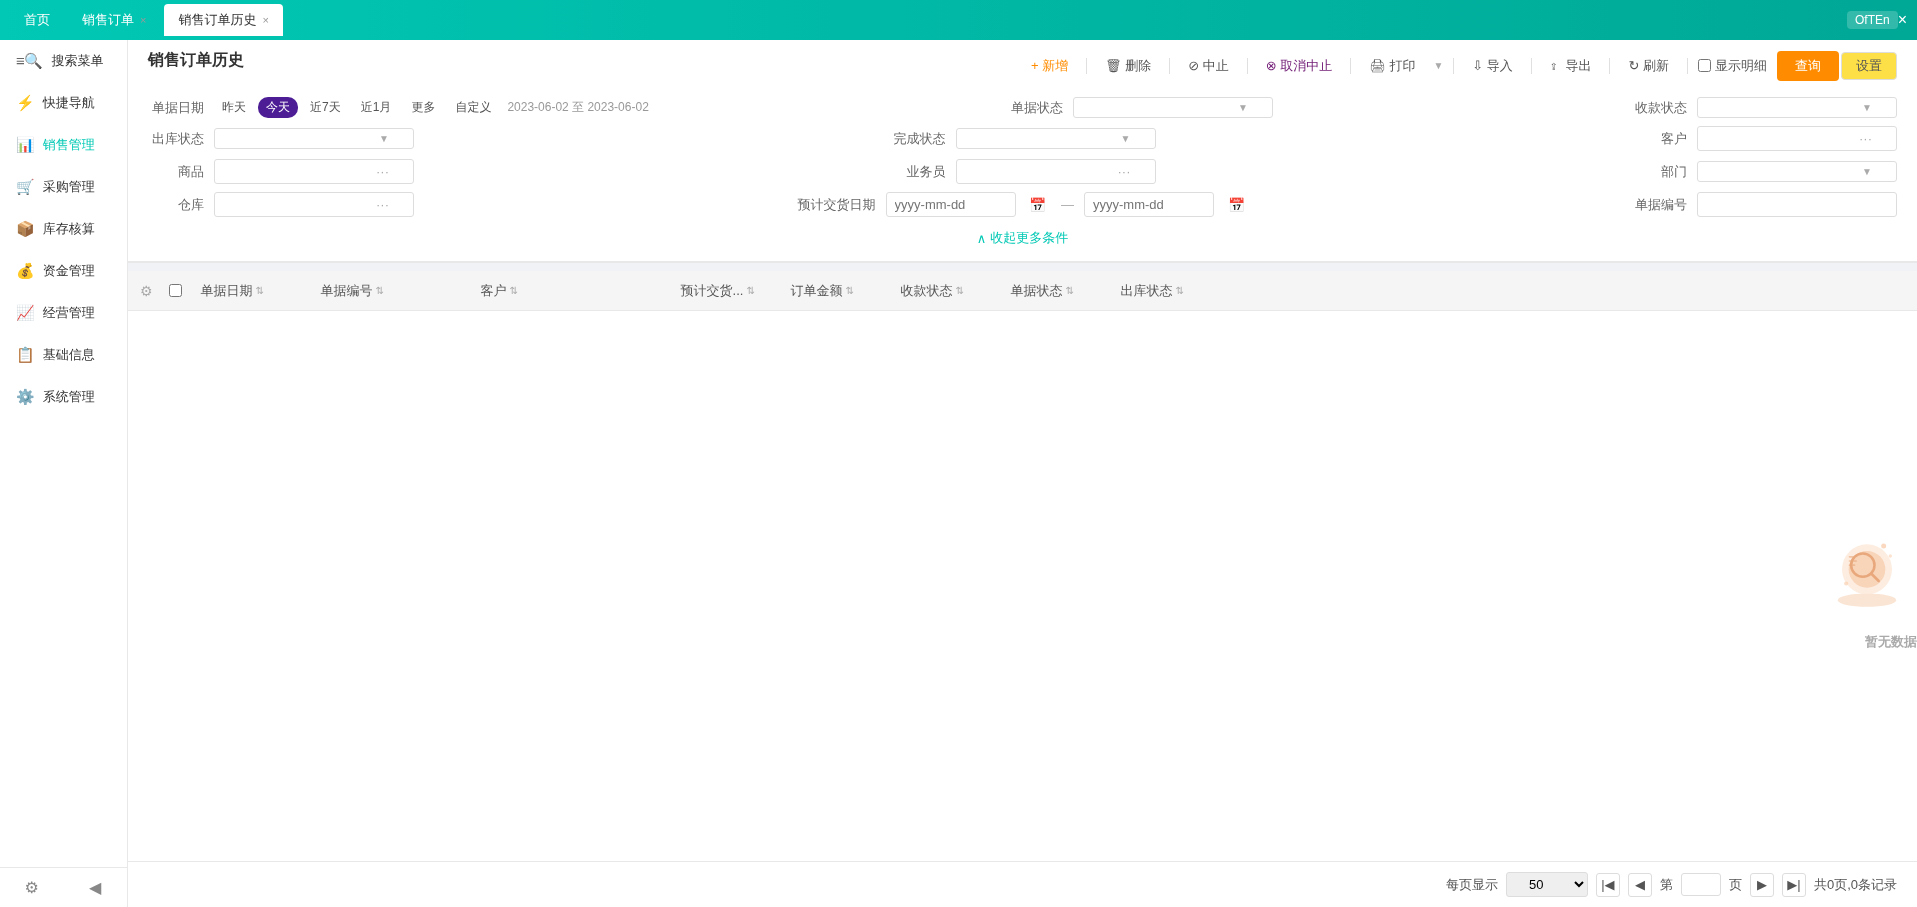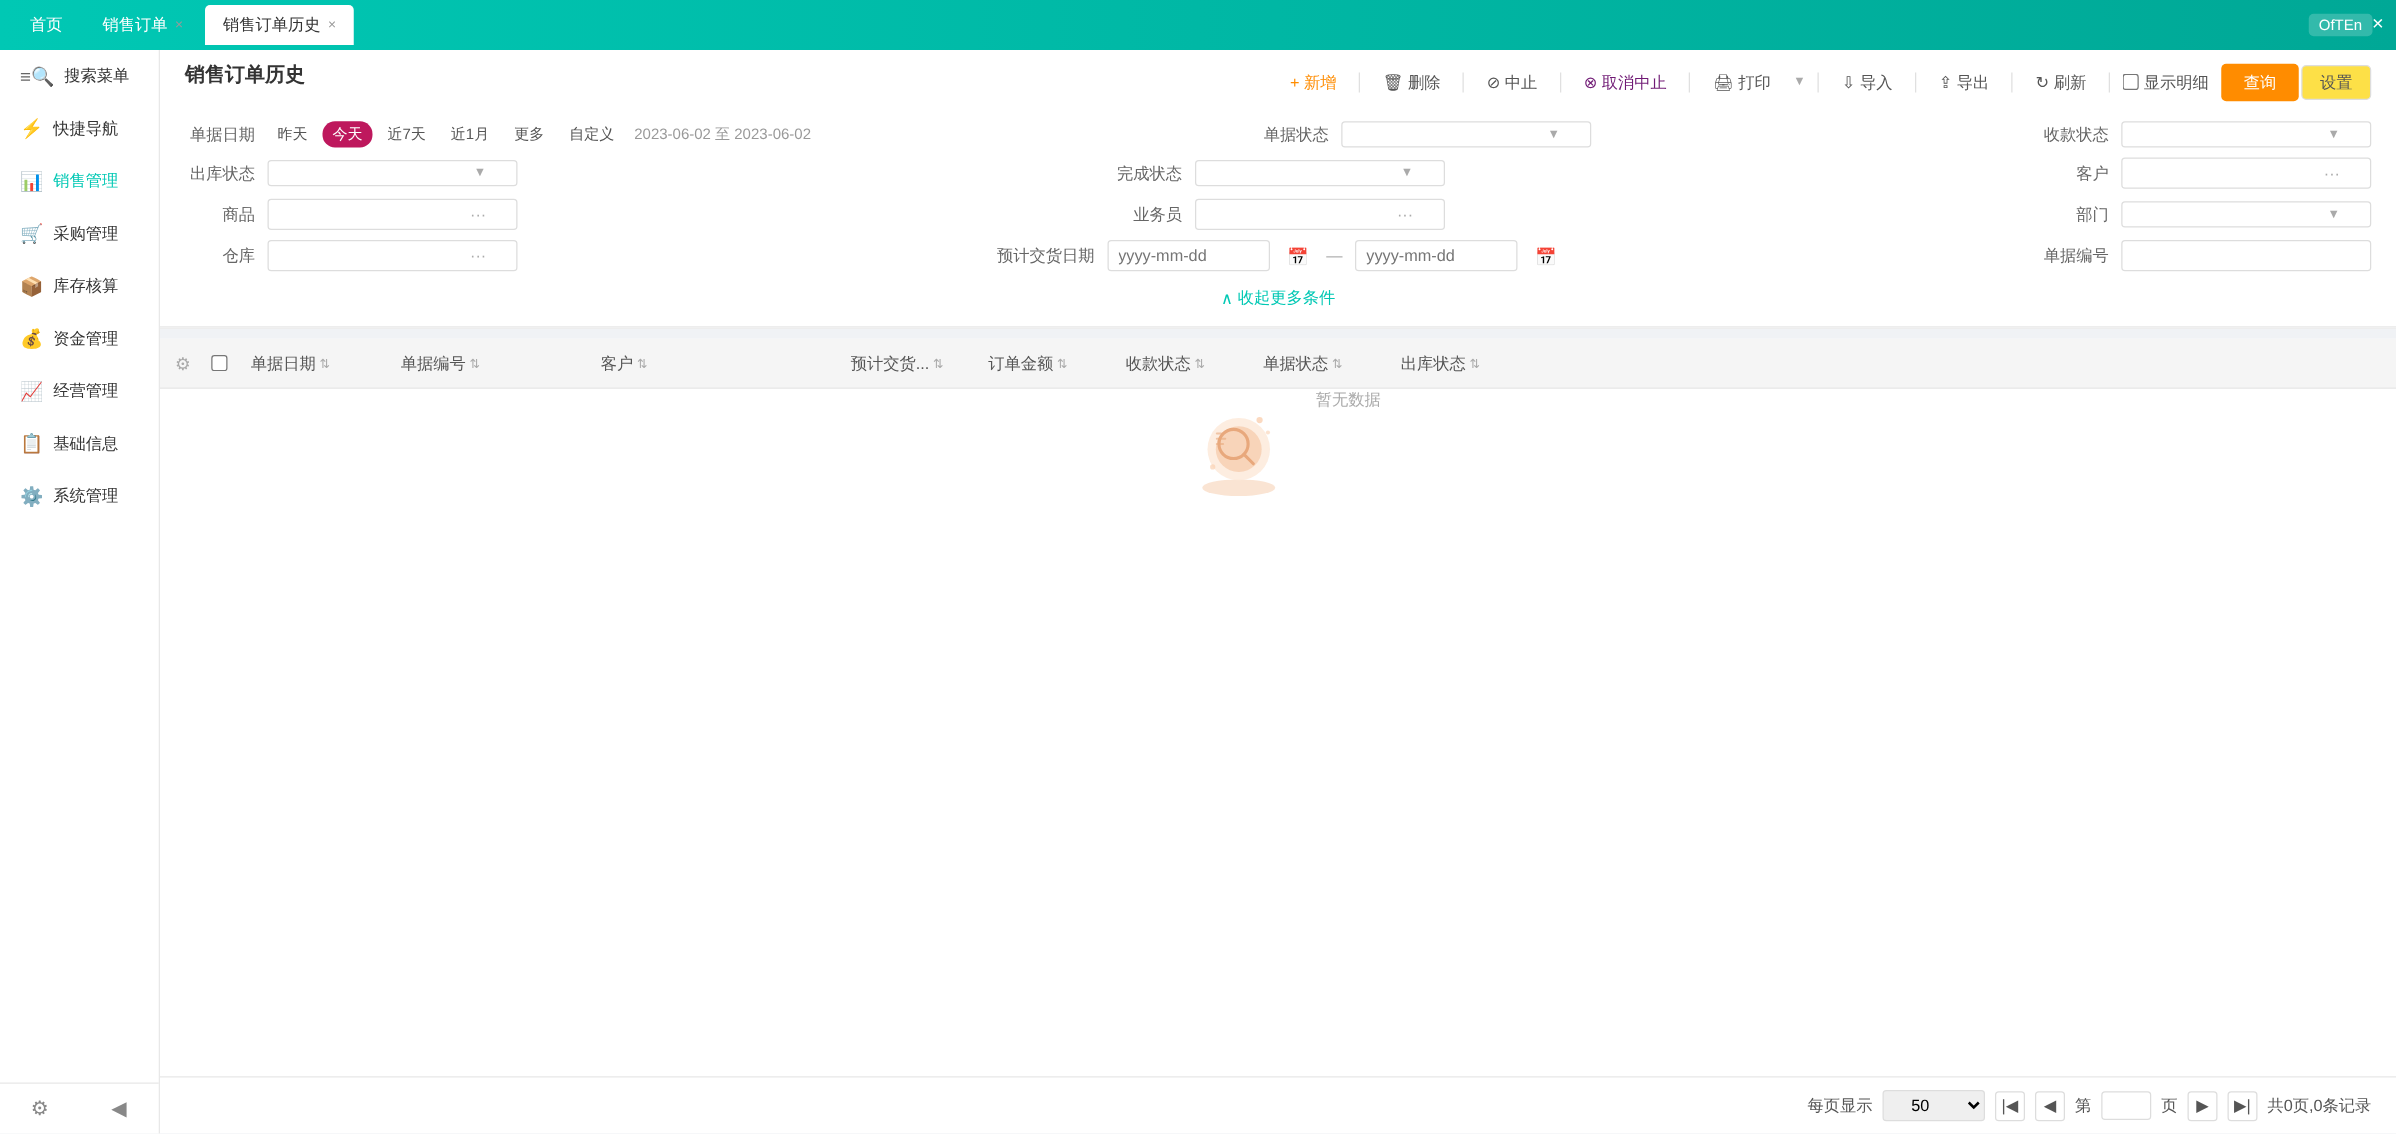--- a/index.html
+++ b/index.html
@@ -129,21 +129,21 @@
     .btn-new {
       color: #ff8c00;
       font-weight: 500;
       margin-left: 37px;
     }
     .btn-delete { color: #555; }
     .btn-stop { color: #555; }
     .btn-cancel { color: #701a75; }
     .btn-print { color: #555; }
     .btn-import { color: #555; }
-    .btn-export { color: #555; }
+    .btn-export { color: #555; font-family: Liberation Mono, monospace; }
     .btn-refresh { color: #555; }
     .display-detail-check {
       display: flex;
       align-items: center;
       gap: 4px;
       cursor: pointer;
       color: #555;
     }
     .query-btn {
       background: #ff8c00;
@@ -189,21 +189,21 @@
       gap: 4px;
     }
     .date-btn {
       padding: 2px 8px;
       border-radius: 3px;
       cursor: pointer;
       color: #555;
       font-size: 12px;
     }
     .date-btn.active {
-      background: #be185d;
+      background: #4c1d95;
       color: #fff;
       border-radius: 10px;
     }
     .date-range-text {
       color: #999;
       font-size: 12px;
       margin-left: 4px;
     }
     .filter-select {
       border: 1px solid #ddd;
@@ -301,24 +301,25 @@
     .th-amount { width: 110px; }
     .th-pay-status { width: 110px; }
     .th-order-status { width: 110px; }
     .th-out-status { width: 110px; }
     .th-ops { flex: 1; text-align: right; justify-content: flex-end; }
 
     
     .empty-state {
       flex: 1;
       display: flex;
-      flex-direction: row;
-      align-items: flex-start;
+      flex-direction: column;
+      align-items: flex-end;
       justify-content: center;
       gap: 12px;
+      font-weight: bold;
     }
     .empty-icon {
       width: 100px;
       height: 100px;
     }
     .empty-text {
       color: #aaa;
       font-size: 13px;
     }
 

